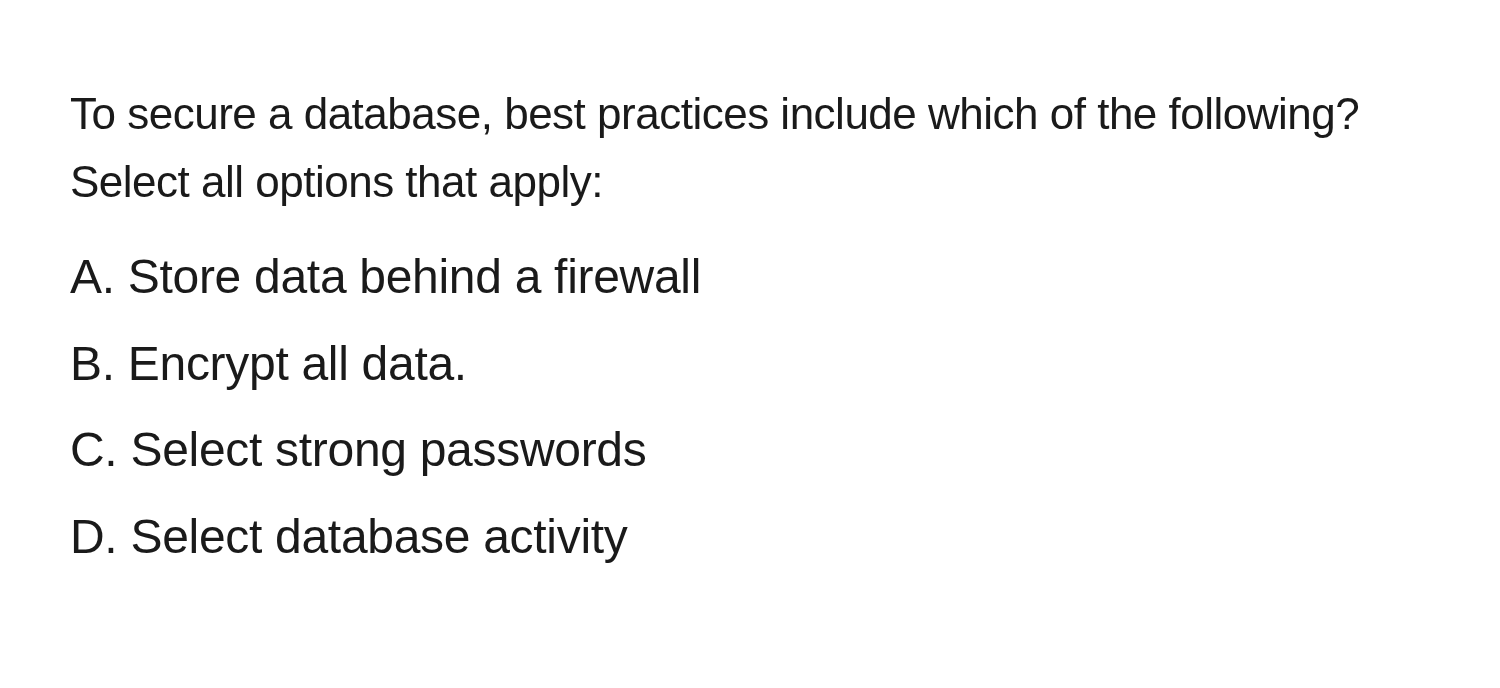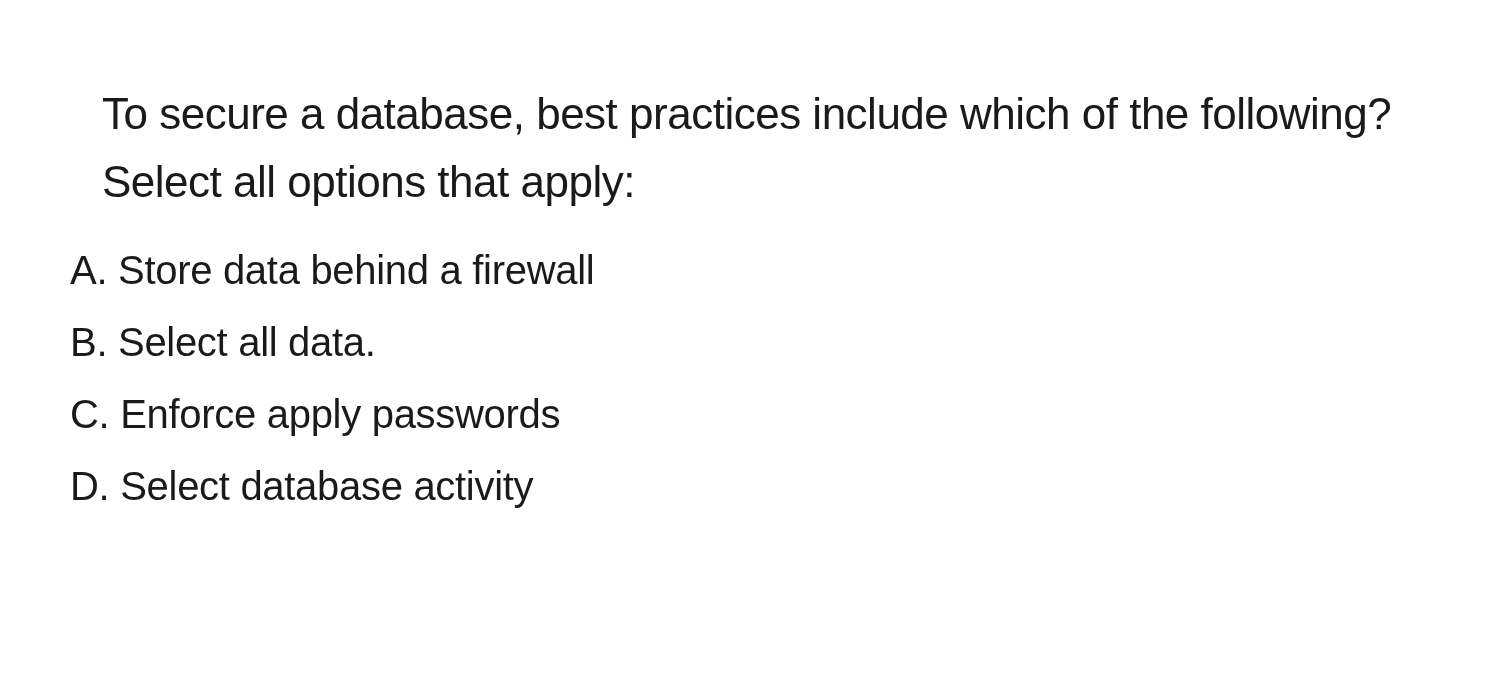--- a/index.html
+++ b/index.html
@@ -14,35 +14,34 @@
       height: 688px;
       padding: 80px 70px 70px 70px;
       color: #1a1a1a;
     }
     .question {
       font-size: 44px;
       line-height: 1.55;
       font-weight: 400;
       letter-spacing: -0.5px;
       margin-bottom: 18px;
-      margin-left: 32px;
     }
     .options {
-      font-size: 40px;
+      font-size: 48px;
       line-height: 1.8;
       font-weight: 400;
       letter-spacing: -0.3px;
     }
     .option {
       display: block;
     }
   </style>
 </head>
 <body>
 
 <div class="question">To secure a database, best practices include which of the following? Select all options that apply:</div>
 
 <div class="options">
   <span class="option">A. Store data behind a firewall</span>
-  <span class="option">B. Select all data.</span>
-  <span class="option">C. Enforce apply passwords</span>
+  <span class="option">B. Encrypt all data.</span>
+  <span class="option">C. Select strong passwords</span>
   <span class="option">D. Select database activity</span>
 </div>
 
 </body></html>

